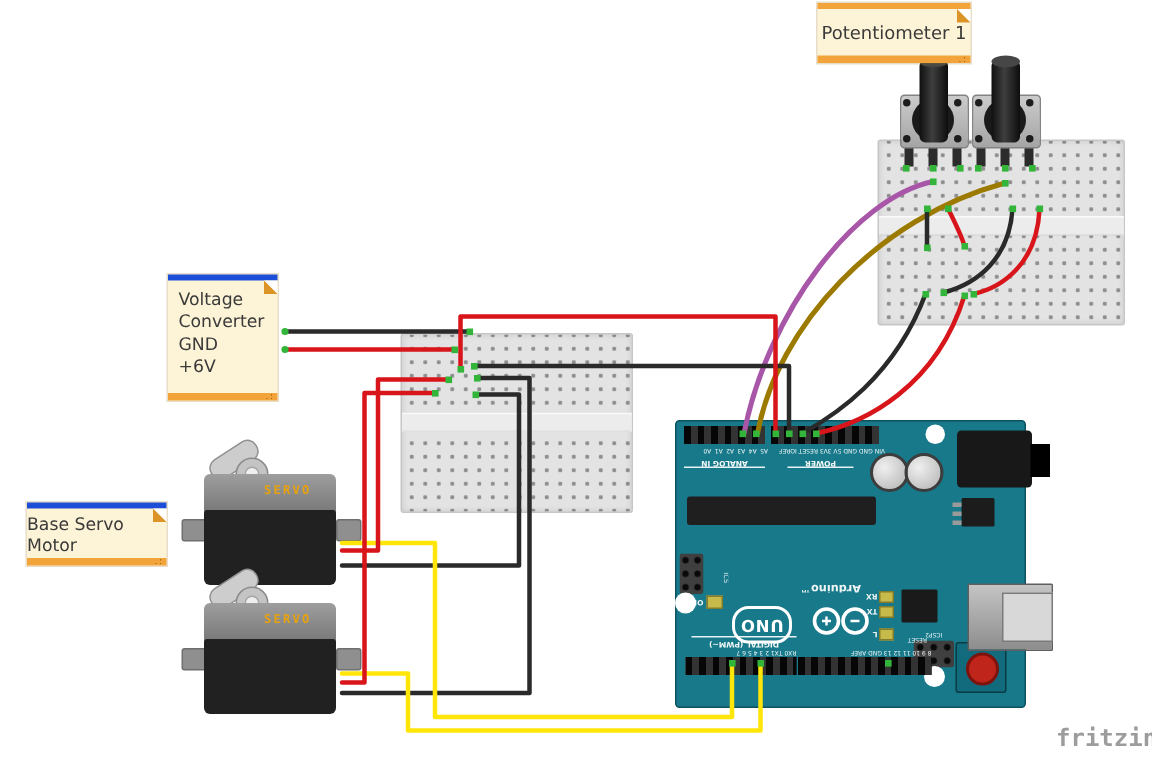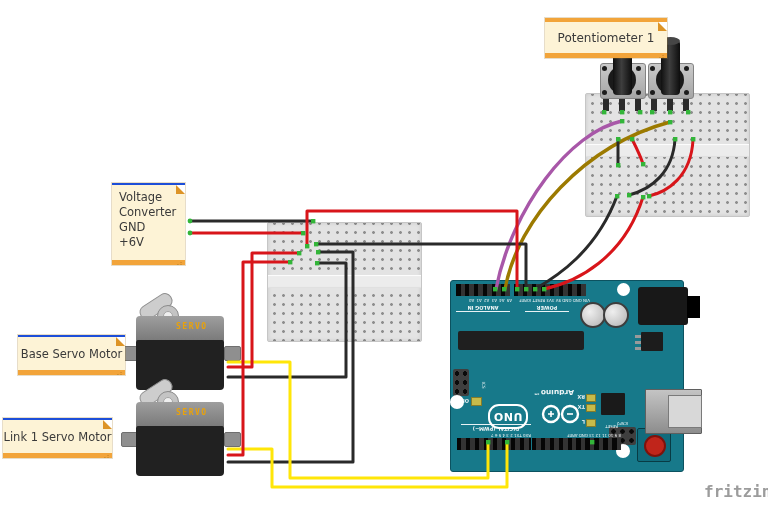--- a/index.html
+++ b/index.html
@@ -5,21 +5,21 @@
   html,body{margin:0;padding:0;background:#fff;}
   .stage{position:relative;width:768px;height:505px;background:#ffffff;overflow:hidden;
          font-family:"DejaVu Sans","Liberation Sans",sans-serif;}
   .abs{position:absolute;}
 
   
   .note{position:absolute;background:#fdf3d6;border-bottom:5px solid #f2a43a;
         box-shadow:0 0 0 1px rgba(160,120,40,.25);color:#3a3a3a;
         display:flex;align-items:center;justify-content:center;font-size:12px;}
   .note.topbar{border-top:4px solid #f2a43a;}
-  .note.plain{border-top:2px solid #1d4ed8;}
+  .note.plain{border-top:4px solid #1d4ed8;}
   .note::after{content:"";position:absolute;top:0;right:0;width:0;height:0;
         border-top:9px solid #ffffff;border-left:9px solid #dd9426;}
   .note::before{content:".:";position:absolute;right:2px;bottom:-5px;font-size:6px;
         line-height:5px;color:#8a5c10;letter-spacing:1px;}
   .note .lines{padding:5px 0 0 7px;width:100%;font-size:11.5px;line-height:15px;}
 
   
   .bboard{position:absolute;background:#e3e3e3;border:1px solid #c6c6c6;border-radius:2px;
         background-image:radial-gradient(circle,#8e8e8e 1.25px,rgba(0,0,0,0) 1.55px);
         background-size:9px 9px;background-position:2px 5px;
@@ -187,36 +187,33 @@
     <div class="grplbl" style="left:10px;top:143px;width:70px;border-top:none;border-bottom:1px solid rgba(255,255,255,.9);">DIGITAL (PWM~)</div>
     <div class="pinlbl" style="left:6px;top:151px;width:74px;">RX0 TX1 2 3 4 5 6 7</div>
     <div class="pinlbl" style="left:81px;top:151px;width:89px;">8 9 10 11 12 13 GND AREF</div>
     <div class="hdr" style="left:6px;top:157px;width:74px;height:12px;"></div>
     <div class="hdr fine" style="left:81px;top:157px;width:89px;height:12px;"></div>
   </div>
 
   <div class="abs" style="left:645px;top:389px;width:55px;height:43px;background:linear-gradient(#c4c4c4,#8d8d8d);border:1px solid #5f5f5f;border-radius:1px;"></div>
   <div class="abs" style="left:668px;top:395px;width:32px;height:31px;background:#d8d8d8;border:1px solid #7a7a7a;"></div>
 
-  <div class="note topbar" style="left:545px;top:18px;width:122px;height:31px;align-items:center;">
+  <div class="note topbar" style="left:545px;top:2px;width:102px;height:31px;align-items:center;">
     <span>Potentiometer 1</span>
   </div>
   <div class="note plain" style="left:112px;top:183px;width:73px;height:75px;align-items:flex-start;justify-content:flex-start;">
     <div class="lines">
       <div>Voltage</div>
       <div>Converter</div>
       <div>GND</div>
       <div>+6V</div>
     </div>
   </div>
-  <div class="note plain" style="left:18px;top:335px;width:107px;height:33px;">
+  <div class="note plain" style="left:18px;top:335px;width:93px;height:33px;">
     <span style="font-size:11.5px;">Base Servo Motor</span>
-  </div>
-  <div class="note plain" style="left:3px;top:418px;width:109px;height:33px;">
-    <span style="font-size:11.5px;">Link 1 Servo Motor</span>
   </div>
 
   <svg class="overlay" width="768" height="505" viewBox="0 0 768 505">
 
     <path d="M622,121 C570,132 512,208 496,289" stroke-width="3.4" stroke="#a857a8"></path>
     <path d="M670,122 C585,145 518,218 505,289" stroke-width="3.4" stroke="#9c7a00"></path>
 
     <path d="M228,377 L346,377 L346,263 L317,263" stroke-width="3" stroke="#2a2a2a"></path>
     <path d="M228,462 L353,462 L353,252 L318,252" stroke-width="3" stroke="#2a2a2a"></path>
 

